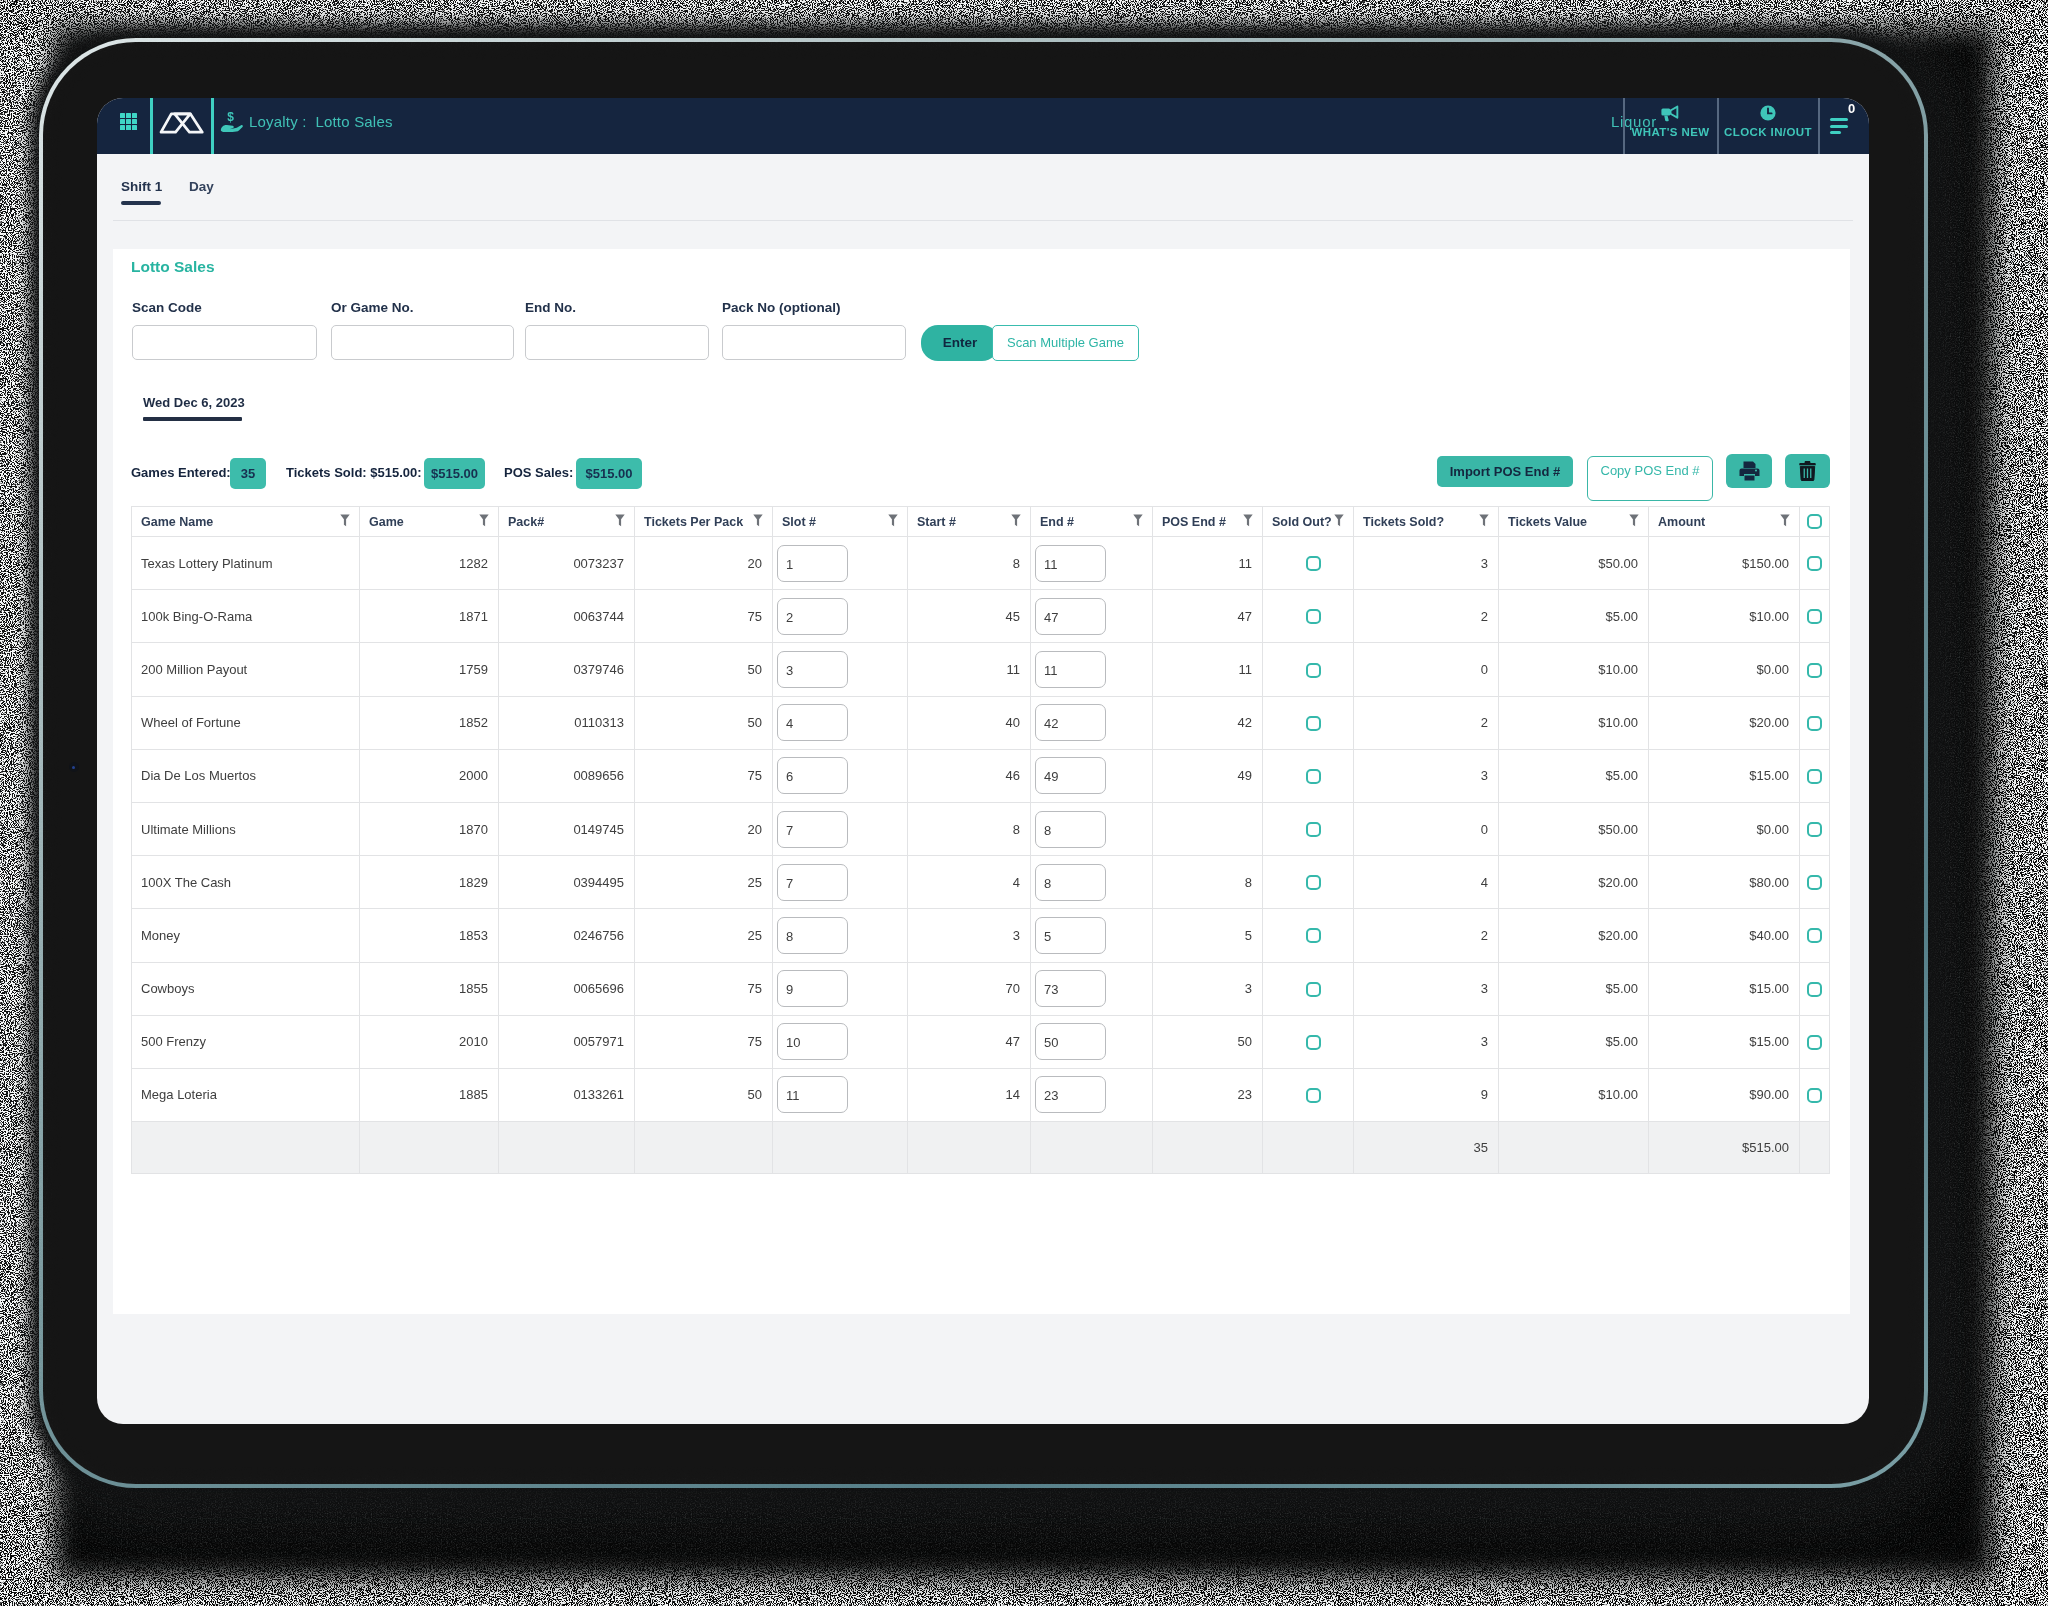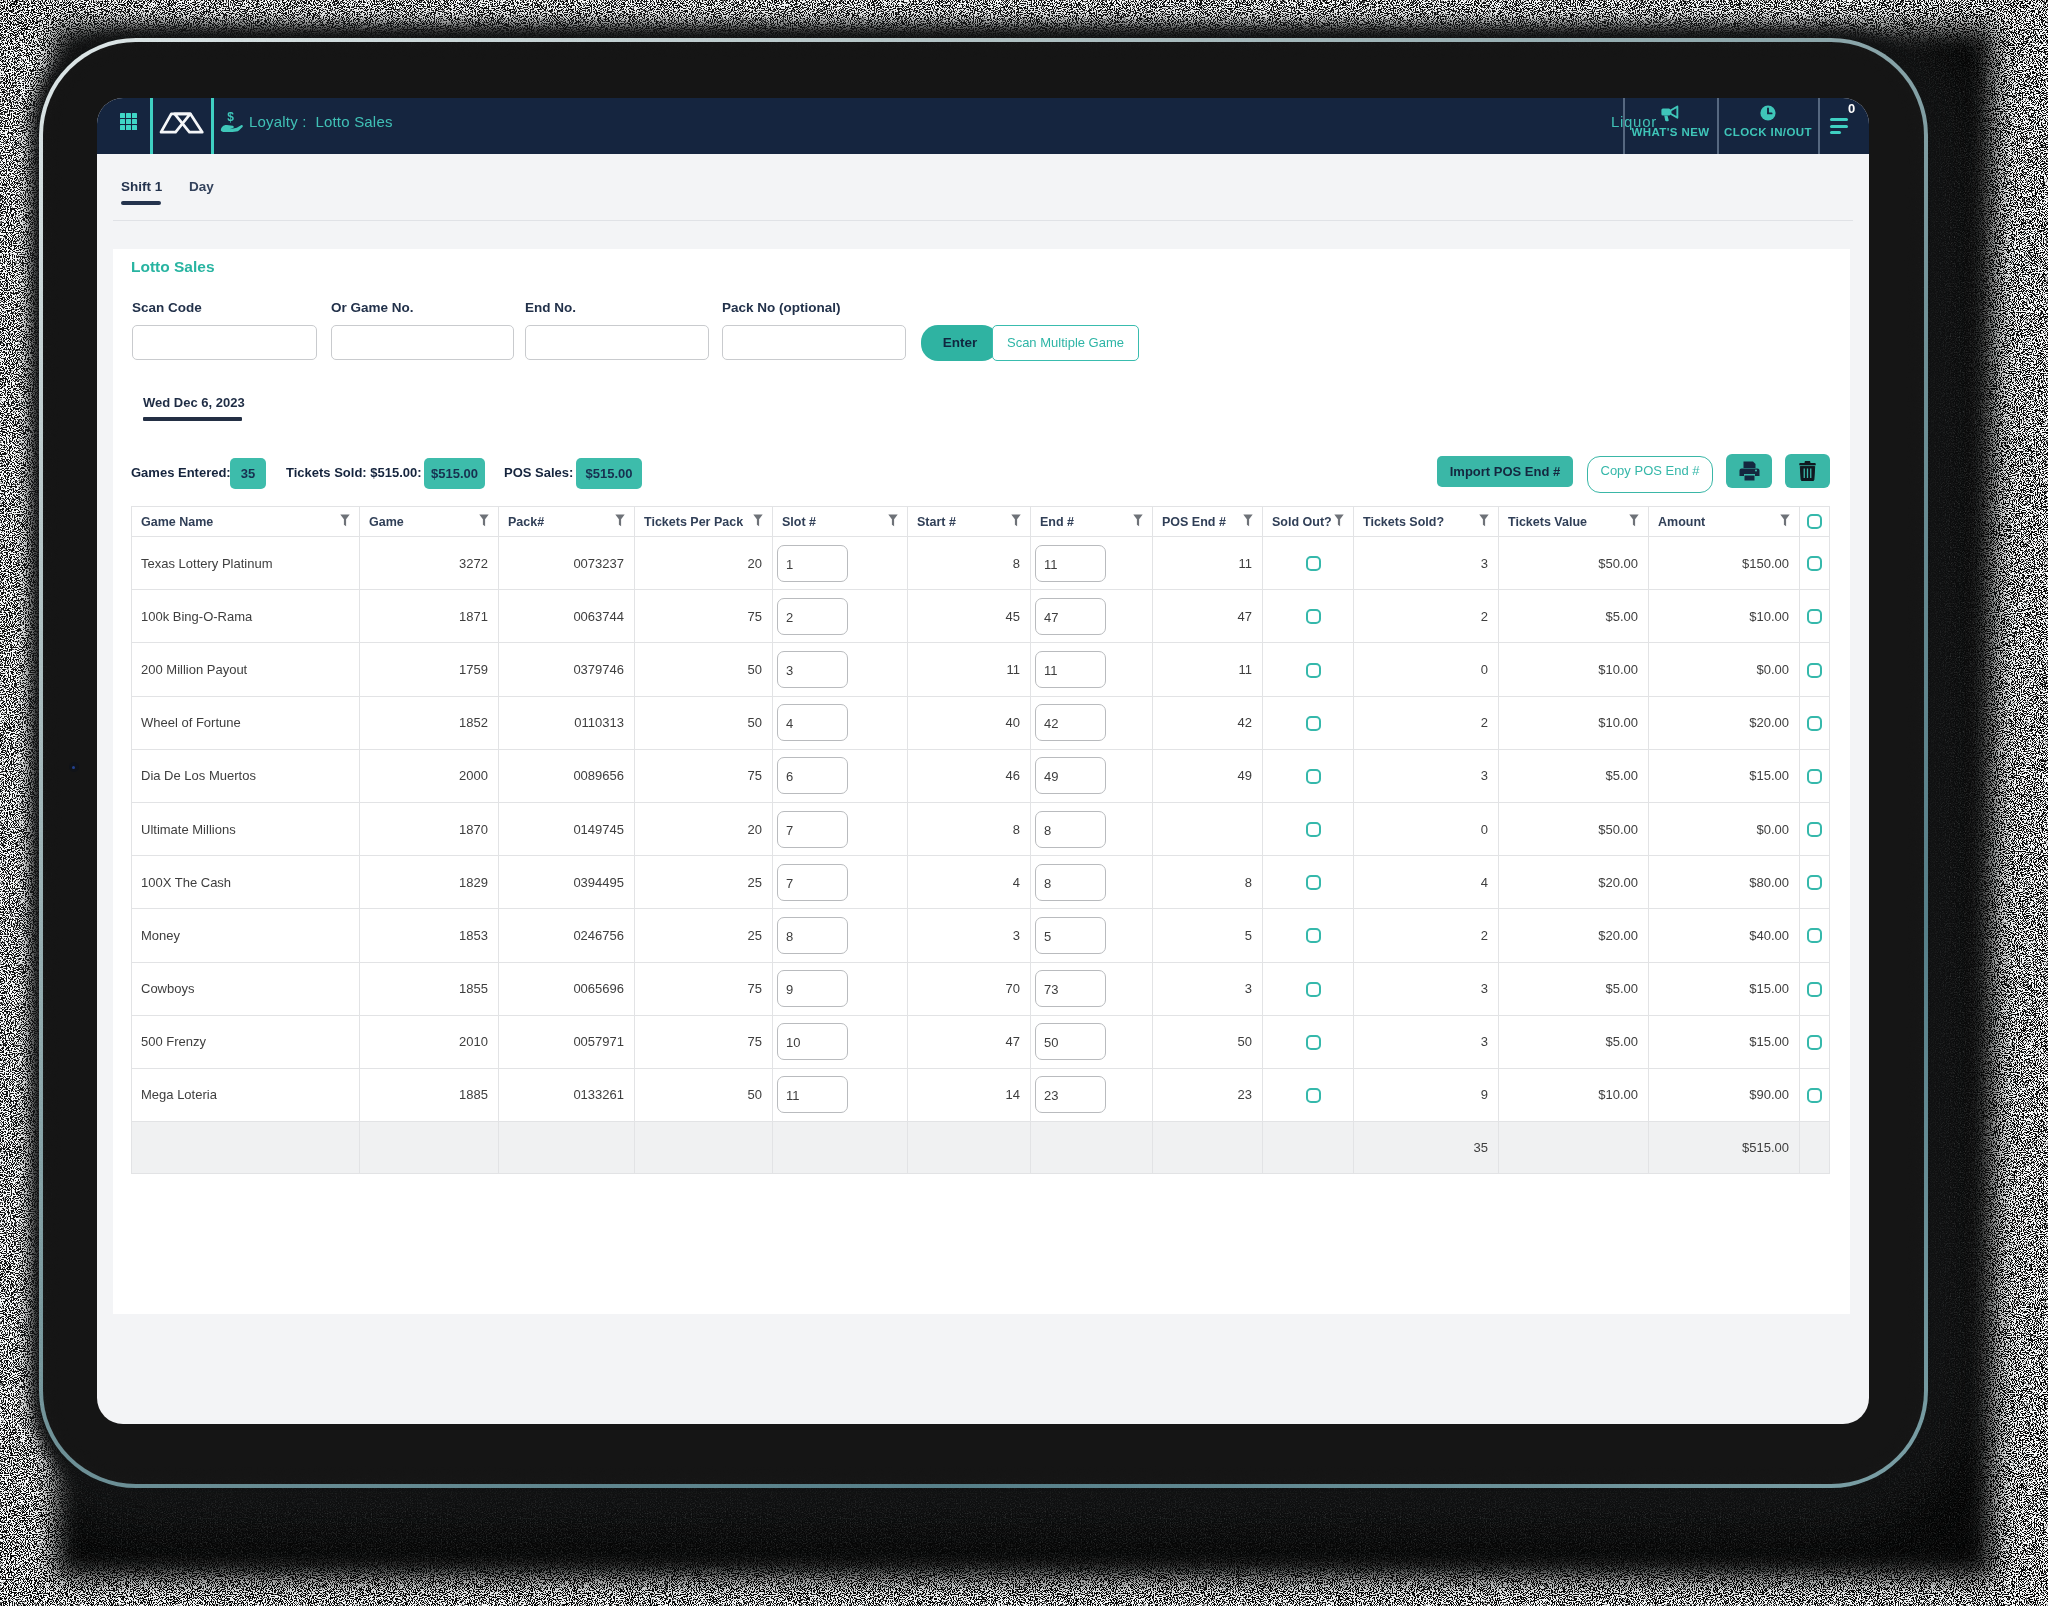--- a/index.html
+++ b/index.html
@@ -40,22 +40,22 @@
   color:#10273f; font-size:13.5px; font-weight:bold; text-align:center; line-height:36px; }
 .btn-scan { position:absolute; left:879px; top:76px; width:147px; height:36px; background:#fff; border:1.5px solid #39bcae;
   border-radius:5px; color:#2eb5a6; font-size:13px; text-align:center; line-height:33px; }
 .date { position:absolute; left:30px; top:146px; font-size:13px; font-weight:bold; color:#1e2c44; }
 .dateline { position:absolute; left:29.5px; top:167.5px; width:99px; height:4px; background:#232f44; border-radius:1px; }
 .slabel { position:absolute; top:216px; font-size:13px; font-weight:bold; color:#15243d; }
 .badge { position:absolute; top:209px; height:31px; background:#3dbcab; border-radius:5px; color:#173050;
   font-size:13px; font-weight:bold; text-align:center; line-height:31px; }
 .btn-imp { position:absolute; left:1324px; top:207px; width:136px; height:31px; background:#3ab7a7; border-radius:5px;
   color:#14273f; font-size:13px; font-weight:bold; text-align:center; line-height:31px; }
-.btn-copy { position:absolute; left:1474px; top:207px; width:126px; height:37px; background:#fff; border:1.5px solid #3ab7a7;
-  border-radius:13px; color:#35b7a9; font-size:13px; text-align:center; line-height:28px; }
+.btn-copy { position:absolute; left:1474px; top:207px; width:126px; height:45px; background:#fff; border:1.5px solid #3ab7a7;
+  border-radius:6px; color:#35b7a9; font-size:13px; text-align:center; line-height:28px; }
 .btn-ico { position:absolute; top:205px; height:34px; background:#3ab7a7; border-radius:6px; text-align:center; }
 .btn-ico svg { margin-top:7px; }
 
 table { position:absolute; left:18px; top:257px; width:1699px; border-collapse:collapse; table-layout:fixed; }
 th, td { border:1px solid #e2e3e5; font-size:13px; overflow:hidden; white-space:nowrap; }
 th { height:30px; text-align:left; padding-left:9px; color:#303f57; font-weight:bold; position:relative; font-size:12.5px; }
 th .fn { position:absolute; right:9px; top:7px; }
 td { height:53.2px; color:#3e3e3e; }
 td.l { text-align:left; padding-left:9px; }
 td.r { text-align:right; padding-right:10px; }
@@ -254,21 +254,21 @@
               <th><span>Tickets Value</span><svg class="fn" viewBox="0 0 10 13" width="10" height="13">
                   <path d="M0.3 0.5 H9.7 L6.1 5.2 V12.3 L3.9 10.8 V5.2 Z" fill="#6e7278"></path>
                 </svg></th>
               <th><span>Amount</span><svg class="fn" viewBox="0 0 10 13" width="10" height="13">
                   <path d="M0.3 0.5 H9.7 L6.1 5.2 V12.3 L3.9 10.8 V5.2 Z" fill="#6e7278"></path>
                 </svg></th>
               <th class="tc"><span class="ck"></span></th>
             </tr>
       <tr>
               <td class="l">Texas Lottery Platinum</td>
-              <td class="r">3272</td>
+              <td class="r">1282</td>
               <td class="r">0073237</td>
               <td class="r">20</td>
               <td class="l"><div class="ib">1</div></td>
               <td class="r">8</td>
               <td class="l"><div class="ib">11</div></td>
               <td class="r">11</td>
               <td class="tc"><span class="ck"></span></td>
               <td class="r">3</td>
               <td class="r">$50.00</td>
               <td class="r">$150.00</td>

